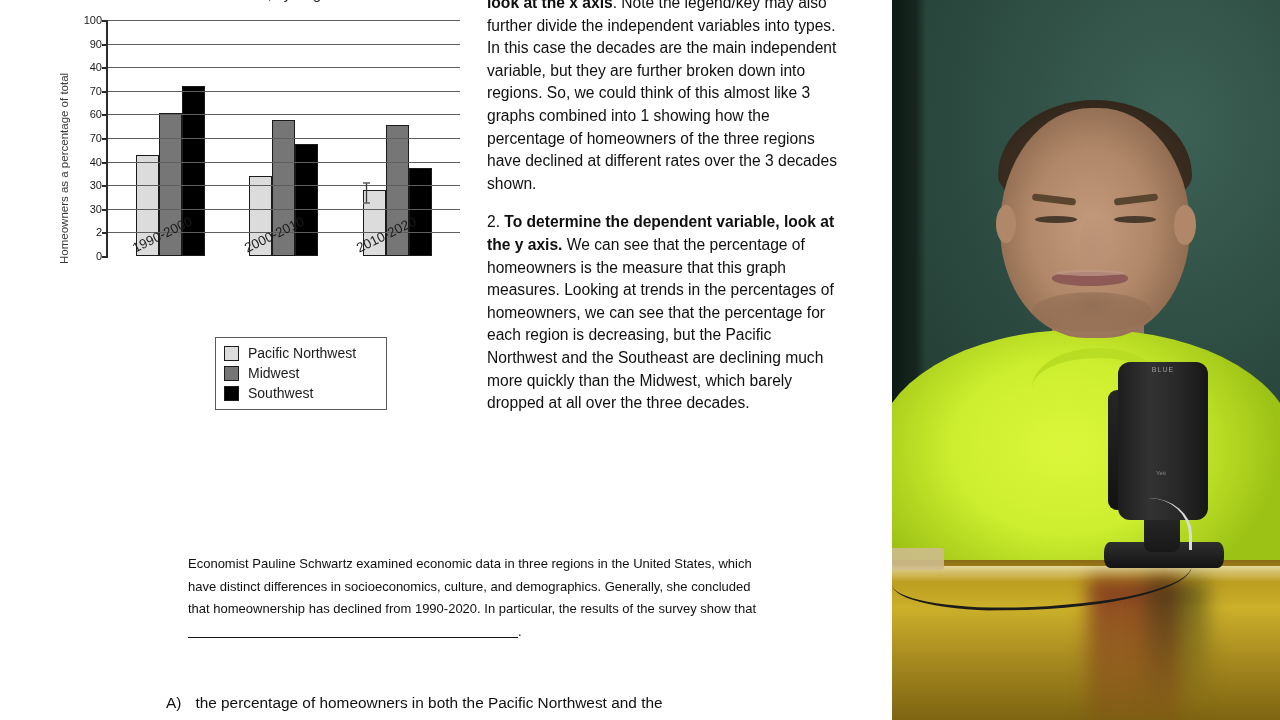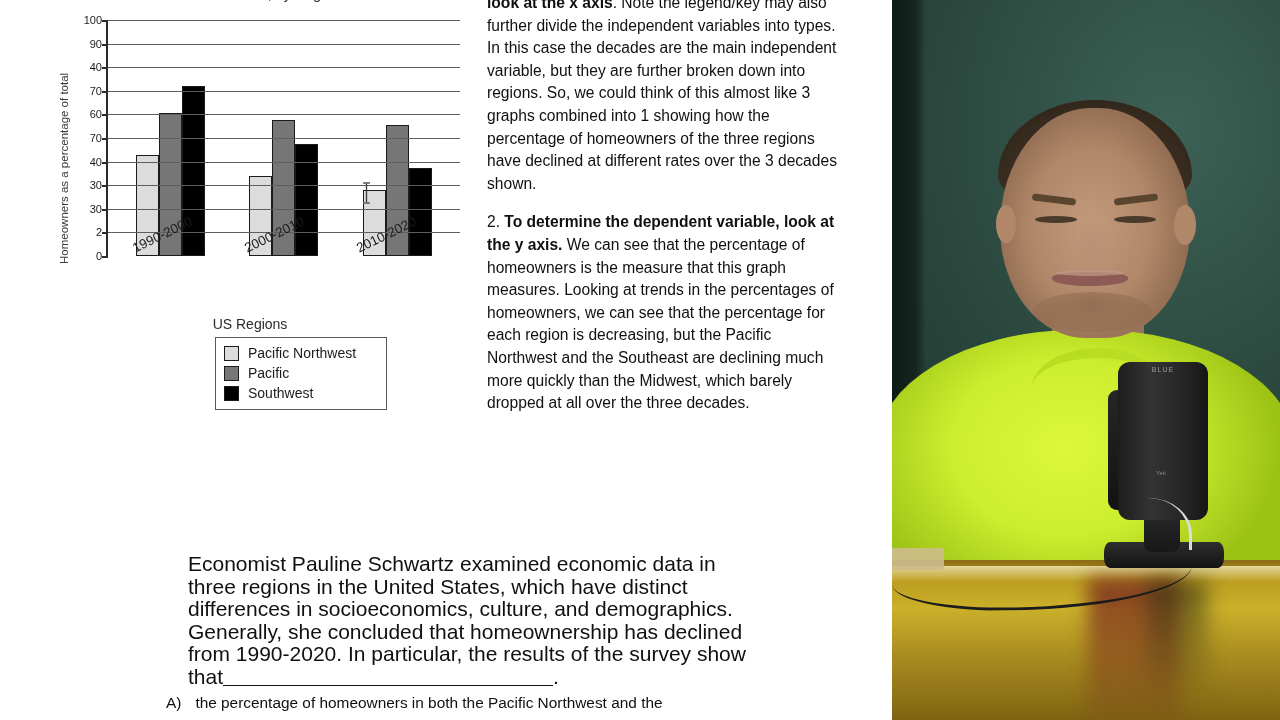--- a/index.html
+++ b/index.html
@@ -155,21 +155,21 @@
     font-size: 15.4px;
     font-weight: bold;
     color: #0c0c0c;
     line-height: 20px;
     letter-spacing: -0.15px;
   }
   .stimulus {
     position: absolute;
     left: 188px; top: 553px;
     width: 580px;
-    font-size: 21px;
+    font-size: 13px;
     line-height: 22.5px;
     color: #101010;
   }
   .blank {
     display: inline-block;
     width: 330px;
     border-bottom: 1.4px solid #141414;
     height: 15px;
     vertical-align: -2px;
   }
@@ -387,29 +387,28 @@
             <div class="tickmark" style="top: 100%;"></div>
           </div>
     </div>
 
     <div class="xticks" id="xticks">
           <div class="xtick" style="left: 24px; top: 4px;">1990-2000</div>
           <div class="xtick" style="left: 136px; top: 4px;">2000-2010</div>
           <div class="xtick" style="left: 248px; top: 4px;">2010-2020</div>
         </div>
 
-    <div class="legend-title">US Regions</div>
     <div class="legend-box" id="legend">
           <div class="legend-row">
             <span class="swatch" style="background: rgb(220, 220, 220);"></span>
             <span class="legend-label">Pacific Northwest</span>
           </div>
           <div class="legend-row">
             <span class="swatch" style="background: rgb(118, 118, 118);"></span>
-            <span class="legend-label">Pacific</span>
+            <span class="legend-label">Midwest</span>
           </div>
           <div class="legend-row">
             <span class="swatch" style="background: rgb(0, 0, 0);"></span>
             <span class="legend-label">Southwest</span>
           </div>
         </div>
   </div>
 
   <svg class="ibeam" viewBox="0 0 9 22">
     <path d="M1 1 H8 M4.5 1 V21 M1 21 H8" stroke="#3a3a3a" stroke-width="1.3" fill="none"></path>

